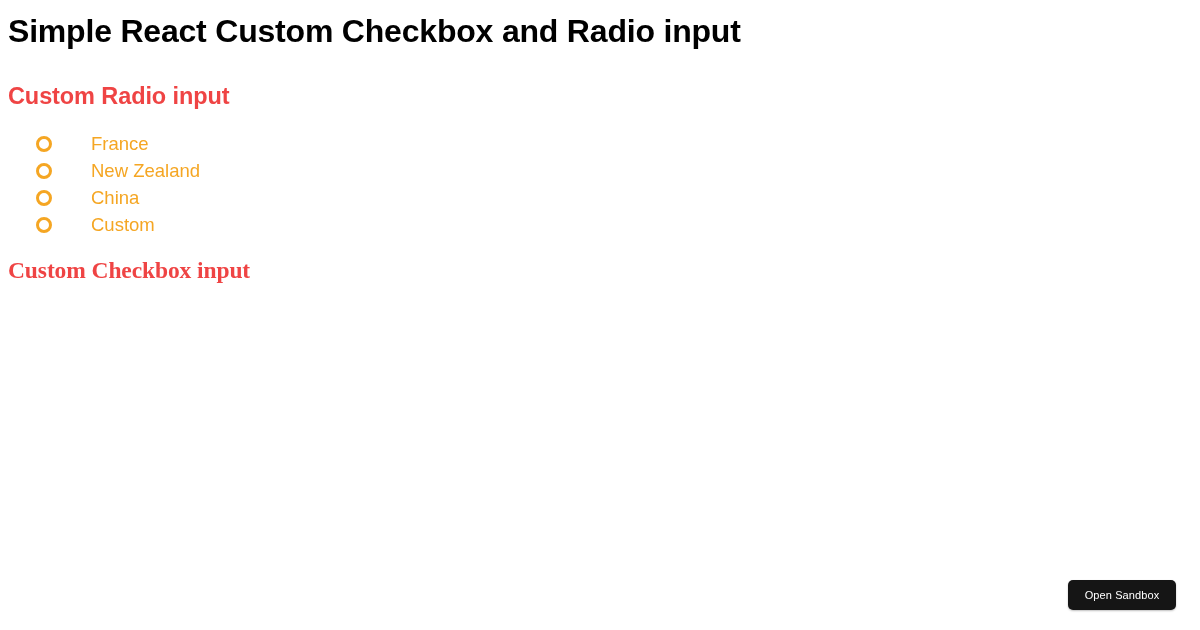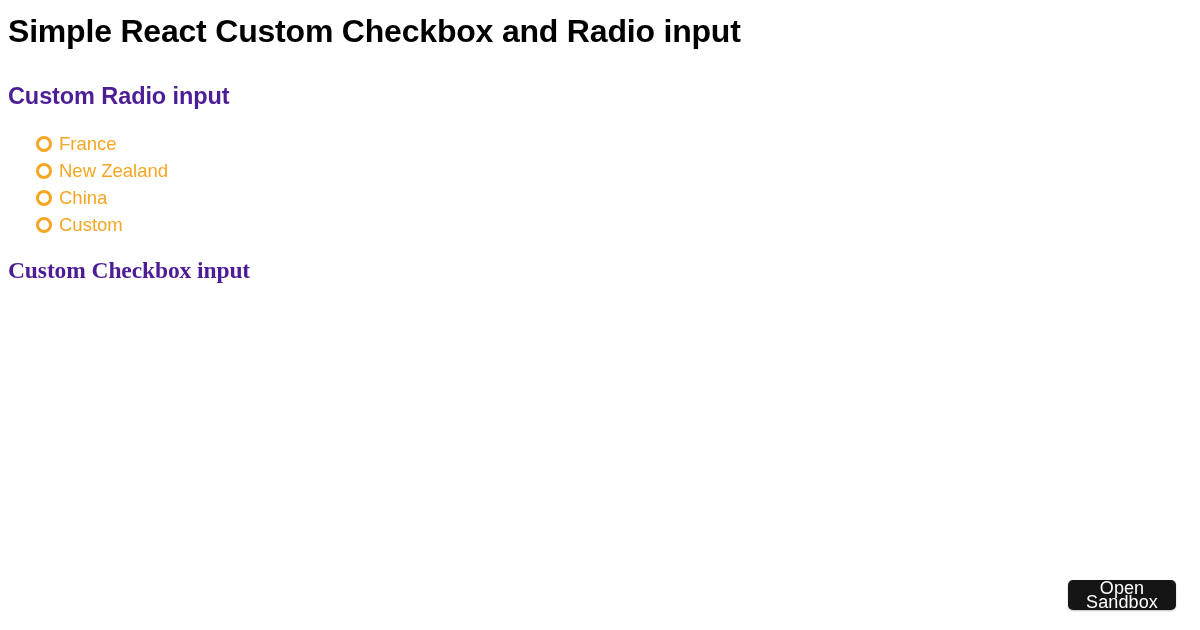--- a/index.html
+++ b/index.html
@@ -43,36 +43,37 @@
 
   h2.section-title {
     margin: 0;
     padding: 0;
     position: absolute;
     left: 8px;
     font-size: 23.5px;
     line-height: 27px;
     font-weight: bold;
     letter-spacing: -0.1px;
-    color: #4c1d95;
+    color: #ef4444;
   }
   h2.radio-title { top: 83px; }
   h2.checkbox-title { top: 257px; font-family: Liberation Serif, serif; }
 
   
   .radio-group {
     position: absolute;
     left: 36px;
     top: 130px;
   }
   .radio-row {
     display: flex;
     align-items: center;
     height: 27px;
     cursor: pointer;
+    gap: 32px;
   }
   .radio-mark {
     width: 16px;
     height: 16px;
     flex: 0 0 16px;
     box-sizing: border-box;
     border: 3px solid #F5A623;
     border-radius: 50%;
     background: transparent;
     margin-right: 7px;
@@ -125,21 +126,21 @@
     width: 108px;
     height: 30px;
     display: flex;
     align-items: center;
     justify-content: center;
     background: #151515;
     color: #ffffff;
     border: none;
     border-radius: 5px;
     font-family: "Liberation Sans", sans-serif;
-    font-size: 18px;
+    font-size: 11px;
     line-height: 14px;
     letter-spacing: 0.1px;
     cursor: pointer;
     padding: 0;
     box-shadow: 0 1px 2px rgba(0,0,0,0.25);
   }
 </style>
 </head>
 <body>
 

